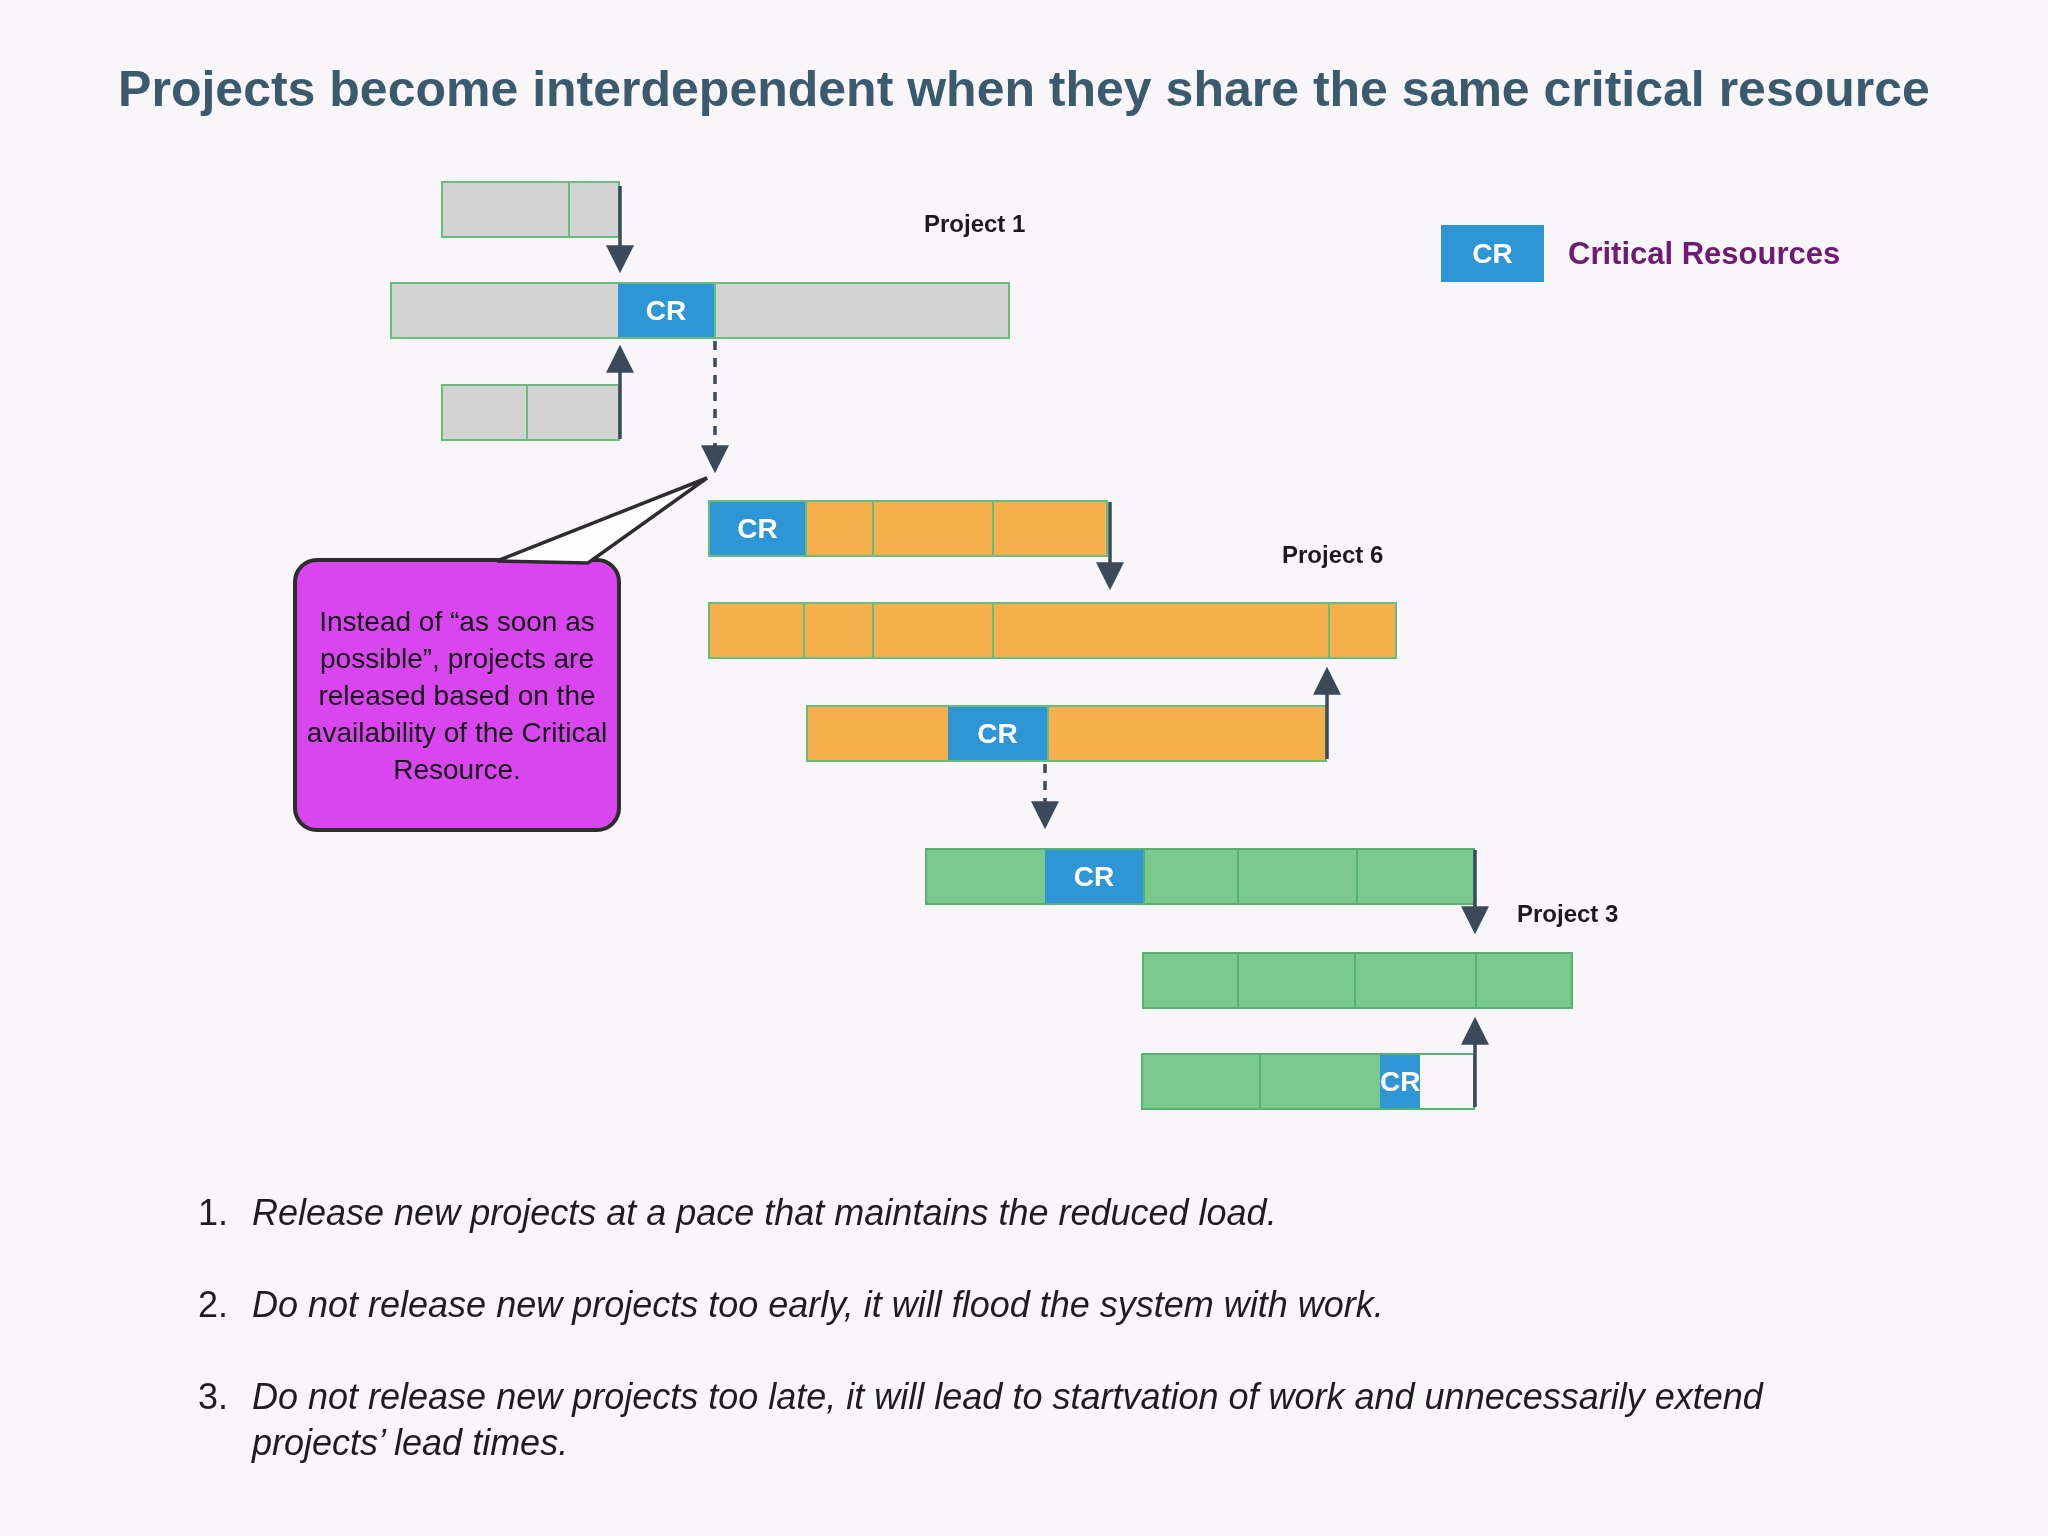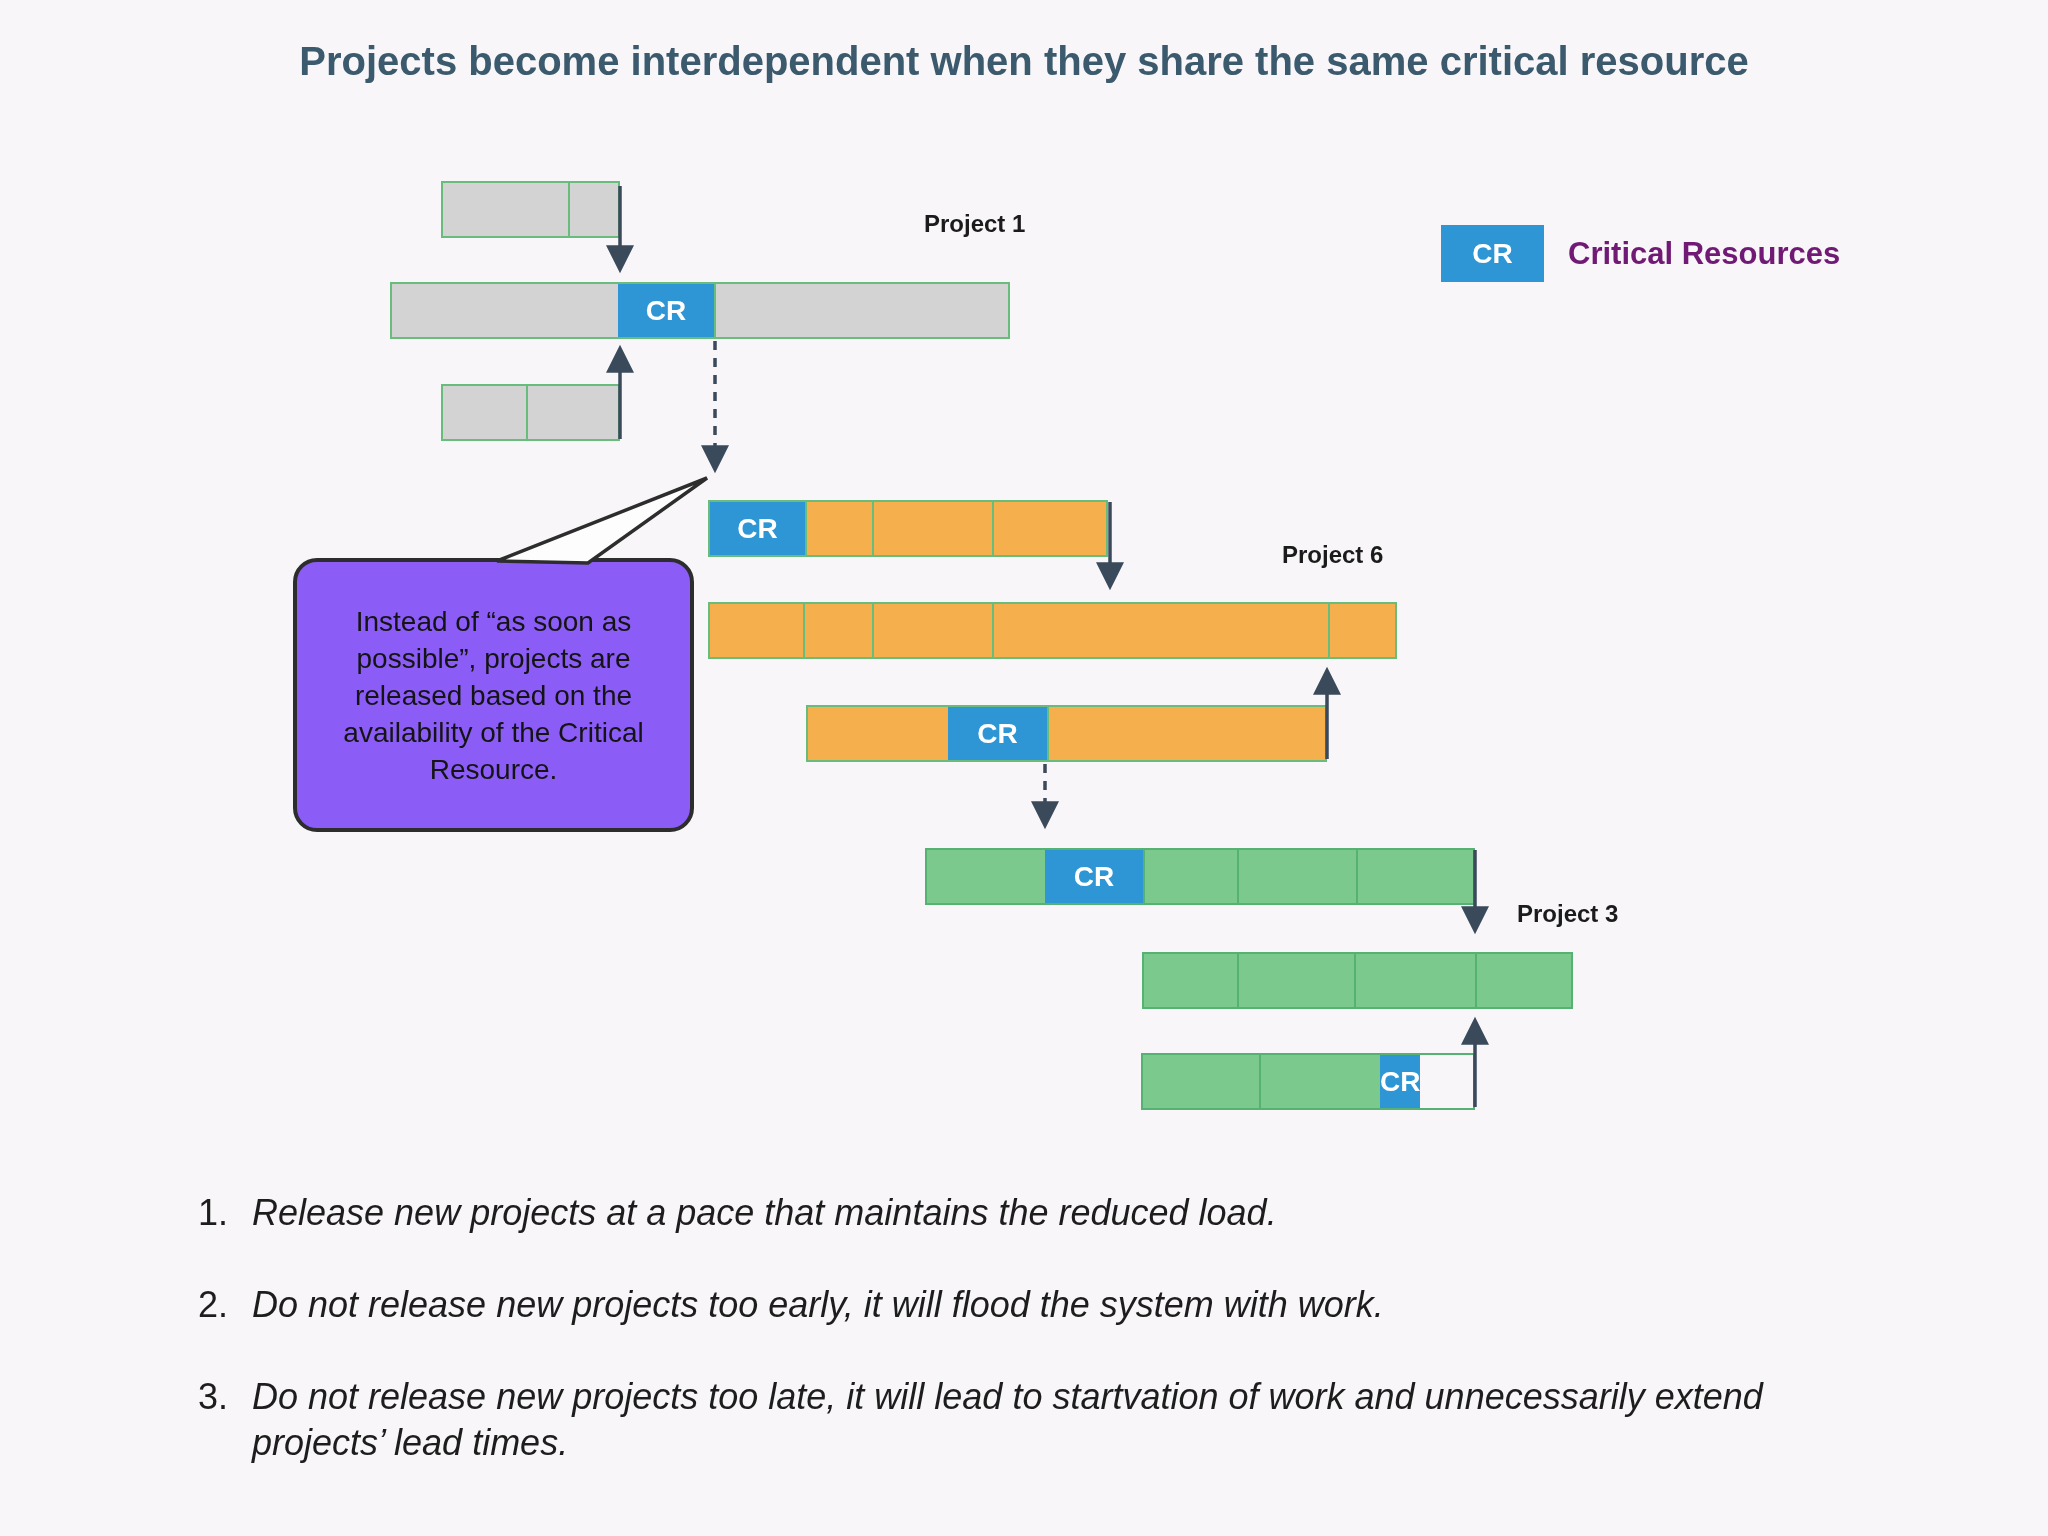--- a/index.html
+++ b/index.html
@@ -1,20 +1,20 @@
 <!DOCTYPE html>
 <html><head>
 <meta charset="utf-8">
 <style>
   html,body{margin:0;padding:0;background:#F8F6F9;}
   #canvas{position:relative;width:2048px;height:1536px;background:#F8F6F9;overflow:hidden;
           font-family:"Liberation Sans",sans-serif;}
   
-  #title{position:absolute;left:0;top:39px;width:2048px;text-align:center;
-         font-size:40px;font-weight:bold;color:#3B5A6D;letter-spacing:0px;}
+  #title{position:absolute;left:0;top:60px;width:2048px;text-align:center;
+         font-size:50px;font-weight:bold;color:#3B5A6D;letter-spacing:0px;}
   
   .bar{position:absolute;height:53px;border:2px solid #68BD7C;display:flex;box-sizing:content-box;}
   .bar.green{border-color:#56B273;}
   .seg{height:100%;}
   .seg.task{flex:0 0 auto;}
   .seg.grow{flex:1 1 auto;}
   .bar.gray  .seg.task{background:#D3D3D3;}
   .bar.orange .seg.task{background:#F5B04D;}
   .bar.green .seg.task{background:#7CC98E;}
   .seg + .seg.task{border-left:2px solid #68BD7C;box-sizing:border-box;}
@@ -22,21 +22,21 @@
   .seg.cr{background:#2E96D5;display:flex;align-items:center;justify-content:center;
           color:#fff;font-weight:bold;font-size:28px;flex:0 0 auto;}
   .project-label{position:absolute;font-size:24px;font-weight:bold;color:#1B1B1B;white-space:nowrap;}
   
   #legend-box{position:absolute;left:1441px;top:225px;width:103px;height:57px;background:#2E96D5;
               display:flex;align-items:center;justify-content:center;color:#fff;
               font-size:28px;font-weight:bold;}
   #legend-label{position:absolute;left:1568px;top:225px;height:57px;display:flex;align-items:center;
                 font-size:31px;font-weight:bold;color:#701a75;}
   
-  #callout{position:absolute;left:293px;top:558px;width:401px;height:274px;background:#8b5cf6;
+  #callout{position:absolute;left:293px;top:558px;width:328px;height:274px;background:#d946ef;
            border:4px solid #2D2D2D;border-radius:24px;box-sizing:border-box;
            display:flex;align-items:center;justify-content:center;}
   #callout-text{width:305px;text-align:center;font-size:28px;line-height:37px;color:#141414;}
   
   #overlay{position:absolute;left:0;top:0;width:2048px;height:1536px;pointer-events:none;}
   
   #notes{position:absolute;left:198px;top:1190px;width:1680px;font-size:36px;
          line-height:46px;color:#1D1D1D;}
   .note-row{display:flex;margin-bottom:46px;}
   .note-num{flex:0 0 54px;}

